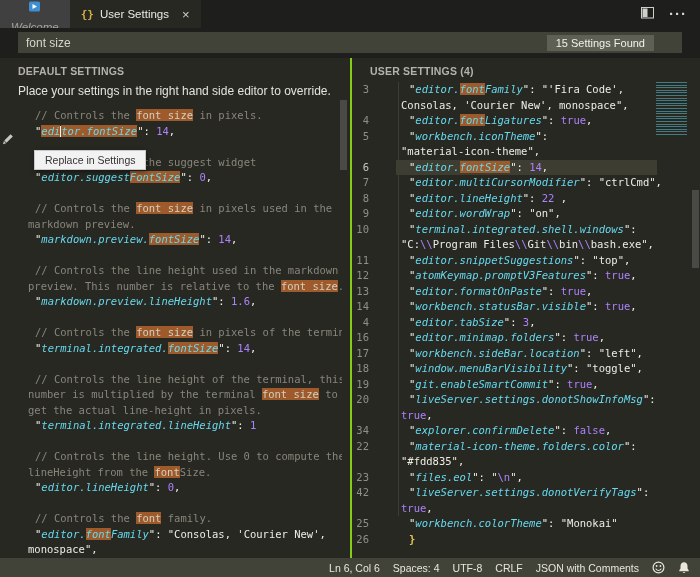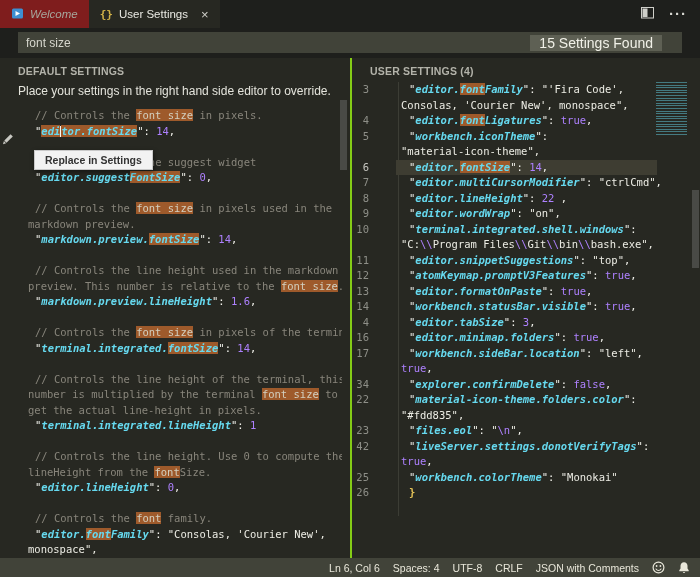--- a/index.html
+++ b/index.html
@@ -3,62 +3,62 @@
 <meta charset="utf-8">
 <style>
   html,body{margin:0;padding:0;}
   body{width:700px;height:577px;position:relative;background:#272822;overflow:hidden;
        font-family:"Liberation Sans",sans-serif;}
   .window{position:absolute;inset:0;}
 
   
   .tabbar{position:absolute;top:0;left:0;right:0;height:28px;background:#1e1f1c;display:flex;align-items:stretch;}
   .tab{display:flex;align-items:center;padding:0 11px;gap:6px;font-size:11.5px;cursor:default;}
-  .tab.inactive{background:#7f1d1d;color:#a6a69c;}
+  .tab.inactive{background:#404040;color:#a6a69c;flex-direction:column;}
   .tab.inactive .tab-label{font-style:italic;}
   .tab.active{background:#272822;color:#e9e9e3;}
   .json-glyph{color:#d3b348;font-weight:bold;font-size:11px;font-family:"DejaVu Sans Mono",monospace;}
   .tab-close{margin-left:7px;color:#cfcfc9;font-size:13px;line-height:13px;}
   .tabbar-actions{margin-left:auto;display:flex;align-items:center;gap:15px;padding-right:13px;color:#d8d8d2;}
   .more-dots{font-size:15px;font-weight:bold;letter-spacing:1px;line-height:10px;}
 
   
   .searchbar{position:absolute;top:28px;left:0;right:0;height:30px;background:#1e1f1c;}
   .searchbar input{position:absolute;left:18px;right:18px;top:4px;height:21px;background:#414339;
        border:0;outline:0;color:#d6d6cd;font-size:12px;padding:0 8px;box-sizing:border-box;
        font-family:"Liberation Sans",sans-serif;}
-  .badge{position:absolute;right:38px;top:7px;height:16px;line-height:16px;background:#5e6054;
-       color:#f1f1e8;font-size:14px;padding:0 9px;}
+  .badge{position:absolute;right:46px;top:7px;height:16px;line-height:16px;background:#5e6054;
+       color:#f1f1e8;font-size:11px;padding:0 9px;}
 
   
   .main{position:absolute;top:58px;left:0;right:0;bottom:19px;display:flex;}
   .panel{position:relative;overflow:hidden;}
   .panel.pleft{width:352px;flex:none;border-right:2px solid #84cc16;box-sizing:border-box;}
   .panel.pright{flex:1;}
   .panel-header{position:absolute;top:7px;left:18px;font-size:10.5px;font-weight:bold;color:#b3b3aa;letter-spacing:.2px;}
   .panel-desc{position:absolute;top:26px;left:18px;font-size:12px;color:#e4e4dc;white-space:nowrap;}
 
   
   .code{font-family:"DejaVu Sans Mono",monospace;font-size:10.5px;line-height:15.5px;}
   .sg-cm{color:#88857b;} .sg-cm.hl{color:#d3d0c0;}
-  .sg-k{color:#66d9ef;font-style:italic;font-weight:bold;}
+  .sg-k{color:#66d9ef;font-style:italic;font-weight:normal;}
   .sg-p{color:#f2f2ec;}
   .sg-n{color:#ae81ff;} .sg-b{color:#ae81ff;} .sg-e{color:#ae81ff;}
   .sg-s{color:#ecece4;}
   .sg-br{color:#e7c558;font-weight:bold;}
   .hl{background:#9e5a2b;}
   .caret{display:inline-block;width:1px;height:11px;background:#f8f8f2;vertical-align:-2px;}
 
   
   .left-code{position:absolute;top:50px;left:28px;right:8px;bottom:0;overflow:hidden;white-space:pre;}
   .crow{height:15.5px;white-space:pre;}
   .crow.ind{padding-left:7px;}
   .pencil{position:absolute;left:2px;top:73px;width:13px;height:13px;}
   .popup{position:absolute;left:34px;top:92px;background:#f2f2f2;color:#333;font-size:10.5px;
-       padding:3px 10px;border:1px solid #c9c9c9;box-shadow:1px 2px 5px rgba(0,0,0,.45);z-index:6;white-space:nowrap;font-weight:bold;}
+       padding:3px 10px;border:1px solid #c9c9c9;box-shadow:1px 2px 5px rgba(0,0,0,.45);z-index:6;white-space:nowrap;}
   .sb-thumb{position:absolute;background:rgba(115,115,115,.45);}
   .left-thumb{right:3px;top:42px;width:7px;height:70px;}
 
   
   .right-code{position:absolute;top:24px;left:0;right:0;bottom:0;overflow:hidden;}
   .rrow{display:flex;height:15.5px;position:relative;white-space:pre;}
   .ln{flex:none;width:17px;text-align:right;color:#8e8f88;position:relative;z-index:1;}
   .codewrap{margin-left:32px;white-space:pre;position:relative;z-index:1;}
   .codewrap.ind{padding-left:8px;}
   .rrow.cur::before{content:"";position:absolute;left:44px;right:43px;top:0;bottom:0;background:#3e3d32;}
@@ -145,20 +145,23 @@
           <div class="rrow"><span class="ln">9</span><span class="codewrap ind"><span class="sg-p">"</span><span class="sg-k">editor.wordWrap</span><span class="sg-p">": </span><span class="sg-s">"on"</span><span class="sg-p">,</span></span></div>
           <div class="rrow"><span class="ln">10</span><span class="codewrap ind"><span class="sg-p">"</span><span class="sg-k">terminal.integrated.shell.windows</span><span class="sg-p">":</span></span></div>
           <div class="rrow"><span class="ln"></span><span class="codewrap"><span class="sg-s">"C:</span><span class="sg-e">\\</span><span class="sg-s">Program Files</span><span class="sg-e">\\</span><span class="sg-s">Git</span><span class="sg-e">\\</span><span class="sg-s">bin</span><span class="sg-e">\\</span><span class="sg-s">bash.exe",</span></span></div>
           <div class="rrow"><span class="ln">11</span><span class="codewrap ind"><span class="sg-p">"</span><span class="sg-k">editor.snippetSuggestions</span><span class="sg-p">": </span><span class="sg-s">"top"</span><span class="sg-p">,</span></span></div>
           <div class="rrow"><span class="ln">12</span><span class="codewrap ind"><span class="sg-p">"</span><span class="sg-k">atomKeymap.promptV3Features</span><span class="sg-p">": </span><span class="sg-b">true</span><span class="sg-p">,</span></span></div>
           <div class="rrow"><span class="ln">13</span><span class="codewrap ind"><span class="sg-p">"</span><span class="sg-k">editor.formatOnPaste</span><span class="sg-p">": </span><span class="sg-b">true</span><span class="sg-p">,</span></span></div>
           <div class="rrow"><span class="ln">14</span><span class="codewrap ind"><span class="sg-p">"</span><span class="sg-k">workbench.statusBar.visible</span><span class="sg-p">": </span><span class="sg-b">true</span><span class="sg-p">,</span></span></div>
           <div class="rrow"><span class="ln">4</span><span class="codewrap ind"><span class="sg-p">"</span><span class="sg-k">editor.tabSize</span><span class="sg-p">": </span><span class="sg-n">3</span><span class="sg-p">,</span></span></div>
           <div class="rrow"><span class="ln">16</span><span class="codewrap ind"><span class="sg-p">"</span><span class="sg-k">editor.minimap.folders</span><span class="sg-p">": </span><span class="sg-b">true</span><span class="sg-p">,</span></span></div>
           <div class="rrow"><span class="ln">17</span><span class="codewrap ind"><span class="sg-p">"</span><span class="sg-k">workbench.sideBar.location</span><span class="sg-p">": </span><span class="sg-s">"left"</span><span class="sg-p">,</span></span></div>
+          <div class="rrow"><span class="ln">18</span><span class="codewrap ind"><span class="sg-p">"</span><span class="sg-k">window.menuBarVisibility</span><span class="sg-p">": </span><span class="sg-s">"toggle"</span><span class="sg-p">,</span></span></div>
+          <div class="rrow"><span class="ln">19</span><span class="codewrap ind"><span class="sg-p">"</span><span class="sg-k">git.enableSmartCommit</span><span class="sg-p">": </span><span class="sg-b">true</span><span class="sg-p">,</span></span></div>
+          <div class="rrow"><span class="ln">20</span><span class="codewrap ind"><span class="sg-p">"</span><span class="sg-k">liveServer.settings.donotShowInfoMsg</span><span class="sg-p">":</span></span></div>
           <div class="rrow"><span class="ln"></span><span class="codewrap"><span class="sg-b">true</span><span class="sg-p">,</span></span></div>
           <div class="rrow"><span class="ln">34</span><span class="codewrap ind"><span class="sg-p">"</span><span class="sg-k">explorer.confirmDelete</span><span class="sg-p">": </span><span class="sg-b">false</span><span class="sg-p">,</span></span></div>
           <div class="rrow"><span class="ln">22</span><span class="codewrap ind"><span class="sg-p">"</span><span class="sg-k">material-icon-theme.folders.color</span><span class="sg-p">":</span></span></div>
           <div class="rrow"><span class="ln"></span><span class="codewrap"><span class="sg-s">"#fdd835",</span></span></div>
           <div class="rrow"><span class="ln">23</span><span class="codewrap ind"><span class="sg-p">"</span><span class="sg-k">files.eol</span><span class="sg-p">": </span><span class="sg-s">"</span><span class="sg-e">\n</span><span class="sg-s">"</span><span class="sg-p">,</span></span></div>
           <div class="rrow"><span class="ln">42</span><span class="codewrap ind"><span class="sg-p">"</span><span class="sg-k">liveServer.settings.donotVerifyTags</span><span class="sg-p">":</span></span></div>
           <div class="rrow"><span class="ln"></span><span class="codewrap"><span class="sg-b">true</span><span class="sg-p">,</span></span></div>
           <div class="rrow"><span class="ln">25</span><span class="codewrap ind"><span class="sg-p">"</span><span class="sg-k">workbench.colorTheme</span><span class="sg-p">": </span><span class="sg-s">"Monokai"</span></span></div>
           <div class="rrow"><span class="ln">26</span><span class="codewrap ind"><span class="sg-br">}</span></span></div>
         </div>

